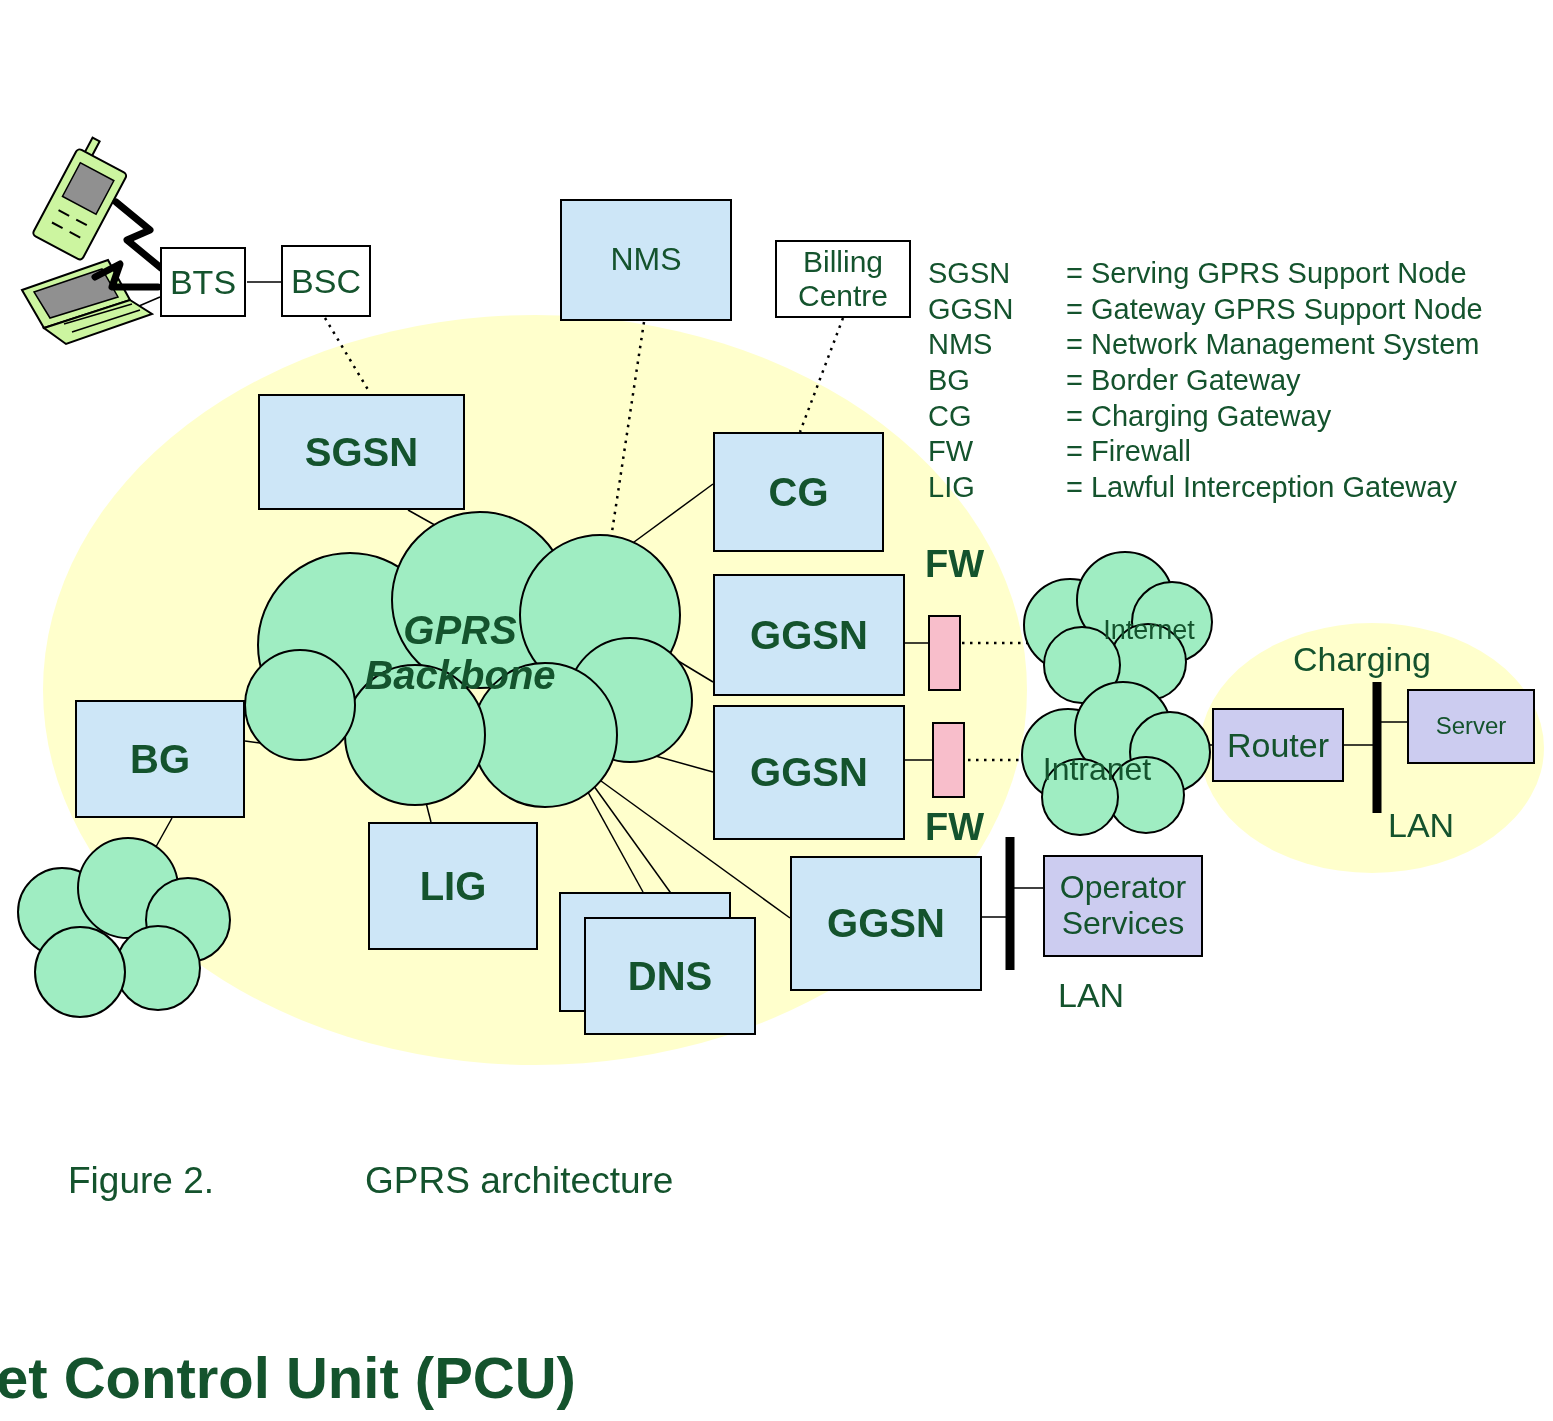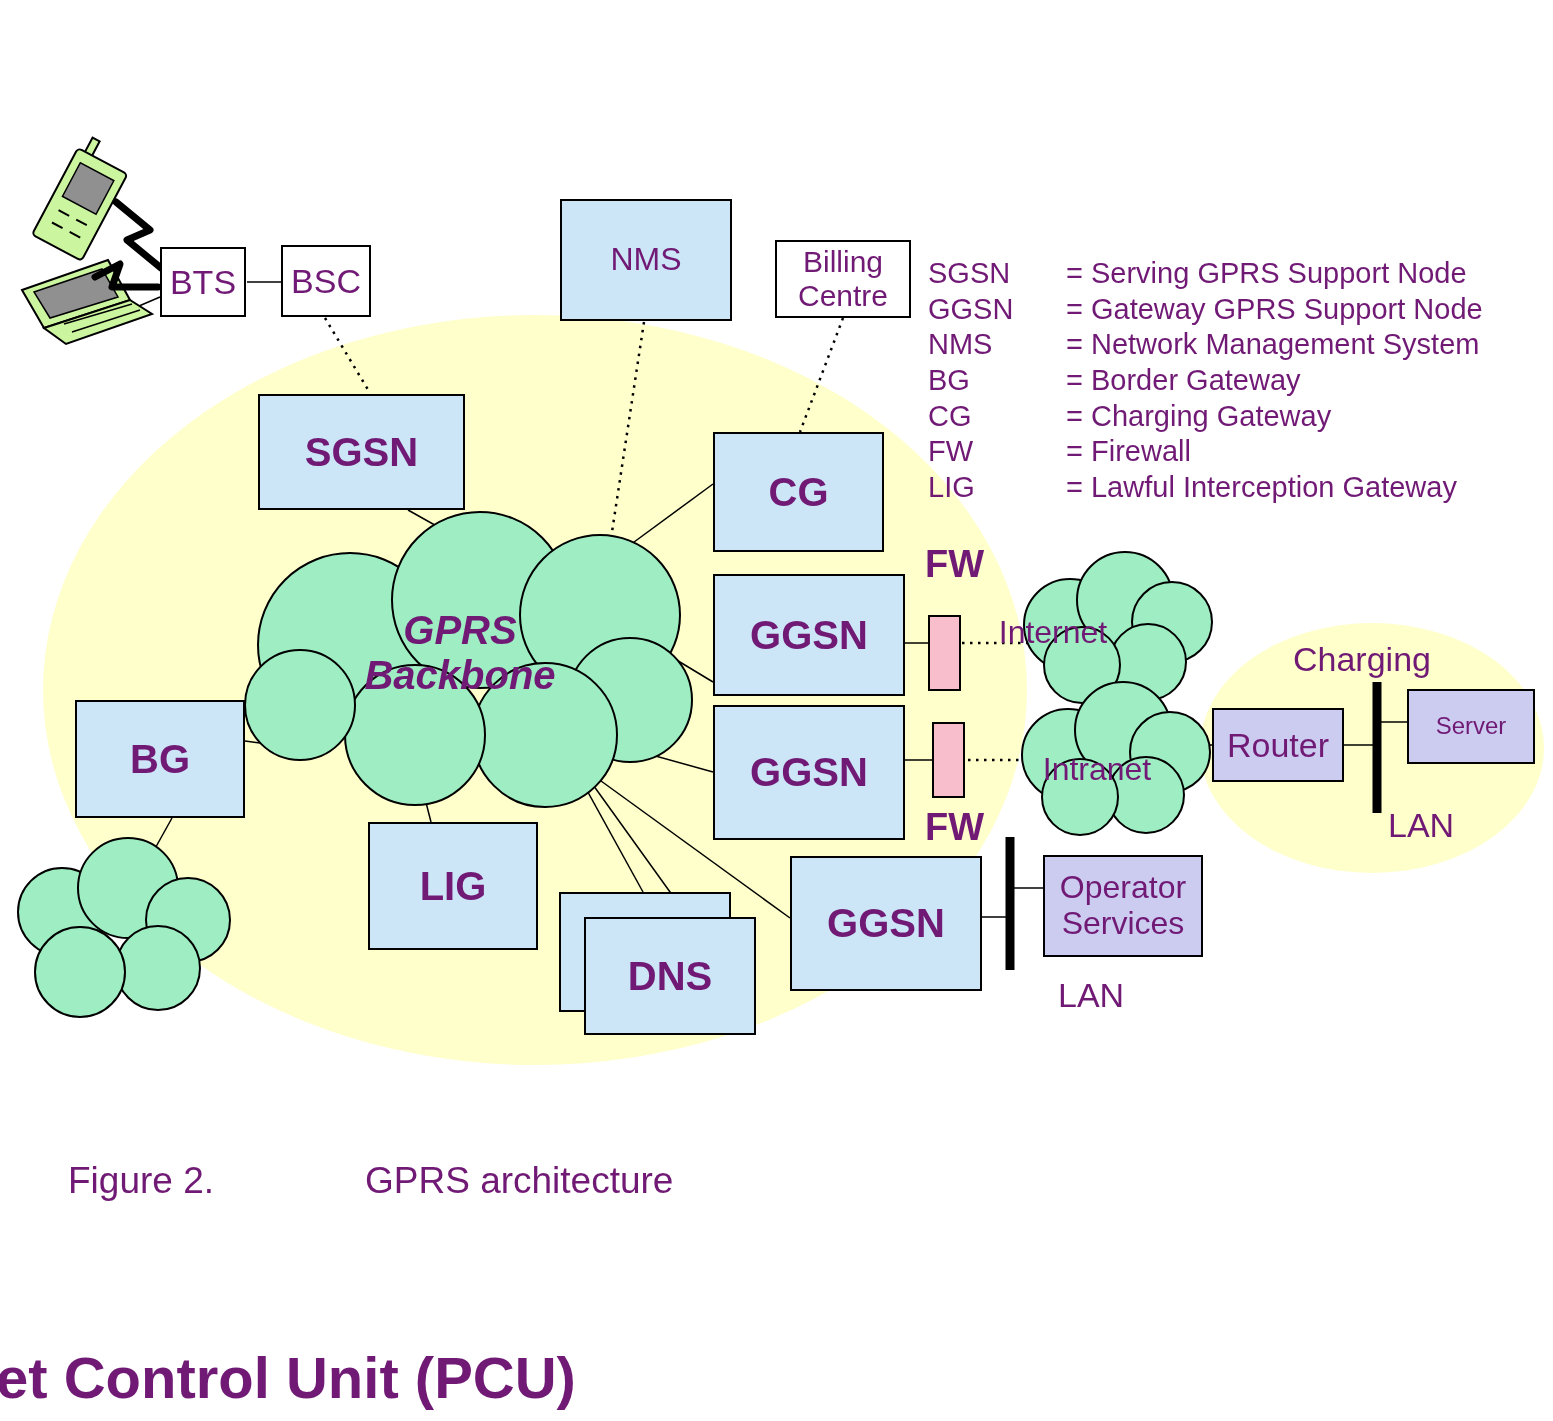--- a/index.html
+++ b/index.html
@@ -1,18 +1,18 @@
 <!DOCTYPE html>
 <html><head>
 <meta charset="utf-8">
 <style>
   html,body{margin:0;padding:0;background:#fff;}
   #stage{
     position:relative;width:1553px;height:1421px;overflow:hidden;
-    background:#fff;font-family:"Liberation Sans",sans-serif;color:#701a75;
+    background:#fff;font-family:"Liberation Sans",sans-serif;color:#14532d;
   }
   #bg{position:absolute;left:0;top:0;}
   .box{
     position:absolute;display:flex;align-items:center;justify-content:center;
     text-align:center;border:2px solid #000;box-sizing:border-box;
     white-space:pre-line;line-height:1.12;
   }
   .blue{background:#cde6f7;}
   .whitebox{background:#ffffff;}
   .purple{background:#ccccf0;}
@@ -144,21 +144,21 @@
   <div class="box pink" style="left:928px;top:615px;width:33px;height:76px;"></div>
   <div class="box pink" style="left:932px;top:722px;width:33px;height:76px;"></div>
 
   <div class="box purple" style="left:1212px;top:708px;width:132px;height:74px;font-size:34px;">Router</div>
   <div class="box purple" style="left:1407px;top:689px;width:128px;height:75px;font-size:24px;">Server</div>
   <div class="box purple" style="left:1043px;top:855px;width:160px;height:102px;font-size:32px;">Operator
 Services</div>
 
   <div class="lbl ctr b" style="left:330px;top:608px;width:260px;font-size:40px;font-style:italic;">GPRS
 Backbone</div>
-  <div class="lbl ctr" style="left:978px;top:615px;width:150px;font-size:32px;">Internet</div>
+  <div class="lbl ctr" style="left:1074px;top:615px;width:150px;font-size:27px;">Internet</div>
   <div class="lbl ctr" style="left:1022px;top:752px;width:150px;font-size:32px;">Intranet</div>
 
   <div class="lbl b" style="left:925px;top:543px;font-size:38px;">FW</div>
   <div class="lbl b" style="left:925px;top:806px;font-size:38px;">FW</div>
   <div class="lbl ctr" style="left:1262px;top:640px;width:200px;font-size:34px;">Charging</div>
   <div class="lbl" style="left:1388px;top:806px;font-size:34px;">LAN</div>
   <div class="lbl" style="left:1058px;top:976px;font-size:34px;">LAN</div>
 
   <div id="legend">
     <div class="legrow">

